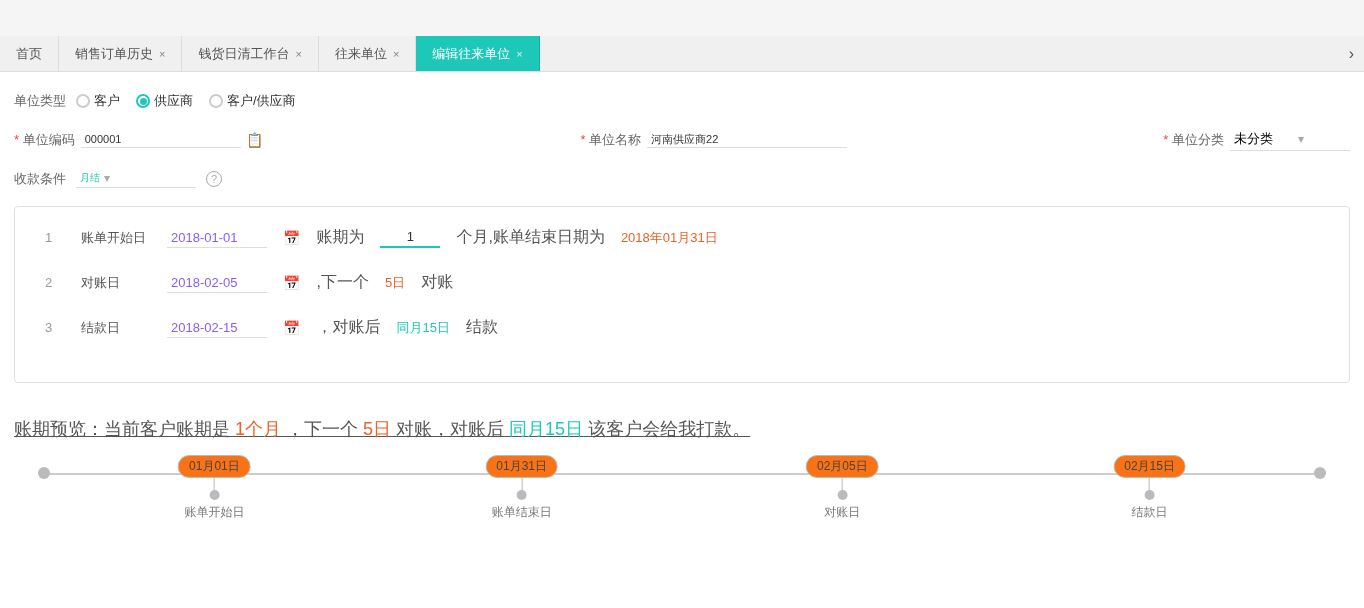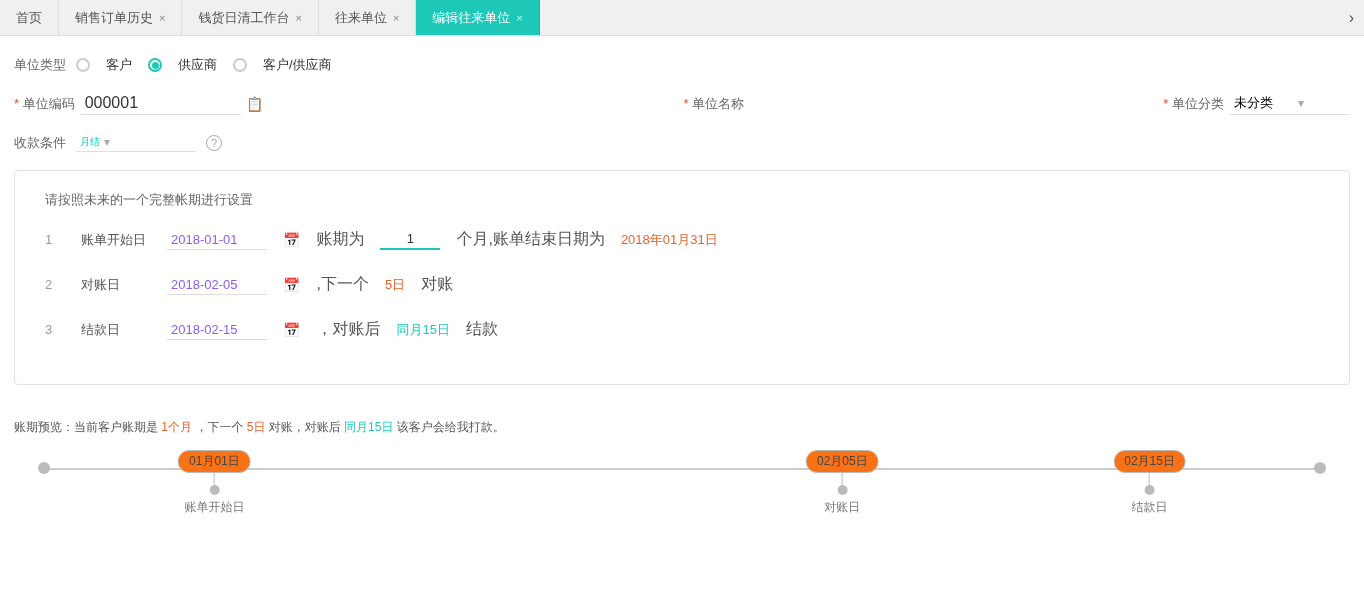--- a/index.html
+++ b/index.html
@@ -5,20 +5,21 @@
     * { box-sizing: border-box; margin: 0; padding: 0; }
     body { font-family: 'Microsoft YaHei', Arial, sans-serif; font-size: 13px; background: #f5f5f5; color: #333; }
 
     
     .tab-bar {
       display: flex;
       align-items: stretch;
       background: #f0f0f0;
       border-bottom: 1px solid #ddd;
       height: 36px;
+      margin-top: 36px;
     }
     .tab {
       display: flex;
       align-items: center;
       padding: 0 16px;
       cursor: pointer;
       border-right: 1px solid #ddd;
       font-size: 13px;
       color: #555;
       white-space: nowrap;
@@ -70,21 +71,21 @@
       color: #e74c3c;
     }
     .radio-group {
       display: flex;
       align-items: center;
       gap: 16px;
     }
     .radio-item {
       display: flex;
       align-items: center;
-      gap: 16px;
+      gap: 4px;
       cursor: pointer;
     }
     .radio-circle {
       width: 14px;
       height: 14px;
       border-radius: 50%;
       border: 2px solid #ccc;
       display: flex;
       align-items: center;
       justify-content: center;
@@ -103,21 +104,21 @@
     .form-field {
       display: flex;
       align-items: center;
       gap: 6px;
     }
     .form-input {
       border: none;
       border-bottom: 1px solid #ddd;
       outline: none;
       padding: 2px 4px;
-      font-size: 16px;
+      font-size: 11px;
       color: #333;
       background: transparent;
       width: 160px;
     }
     .field-icon {
       color: #aaa;
       cursor: pointer;
       font-size: 14px;
     }
 
@@ -210,23 +211,24 @@
     }
     .period-desc {
       color: #555;
       font-size: 16px;
     }
     .highlight-orange { color: #e8622a; font-weight: 500; }
     .highlight-teal { color: #1dc8b8; font-weight: 500; }
 
     
     .preview-text {
-      font-size: 12px;
+      font-size: 18px;
       color: #555;
       padding: 14px 0;
+      text-decoration: underline;
     }
 
     .tl-outer {
       position: relative;
       width: 100%;
       height: 80px;
       padding: 0 30px;
     }
     .tl-hr {
       position: absolute;
@@ -335,41 +337,41 @@
   </div>
 
   <div class="form-section-row">
     <div class="form-field">
       <span class="form-label required-label">单位编码</span>
       <input class="form-input" type="text" value="000001" style="">
       <span class="field-icon">📋</span>
     </div>
     <div class="form-field">
       <span class="form-label required-label">单位名称</span>
+      <input class="form-input" type="text" style="width: 200px;" value="河南供应商22">
     </div>
     <div class="form-field">
       <span class="form-label required-label">单位分类</span>
       <div class="select-wrapper">
         <span style="color:#000000; min-width:60px;">未分类</span>
         <span class="dropdown-icon">▾</span>
       </div>
     </div>
   </div>
 
   <div class="form-row">
     <span class="form-label">收款条件</span>
     <div class="select-wrapper">
       <span class="select-value">月结</span>
       <span class="dropdown-icon">▾</span>
     </div>
     <span class="help-icon">?</span>
   </div>
 
   <div class="period-box">
-    <div class="period-title">请按照未来的一个完整帐期进行设置</div>
 
     <div class="period-row">
       <span class="step-num">1</span>
       <span class="period-label">账单开始日</span>
       <input class="date-input" type="text" value="2018-01-01" style="">
       <span class="field-icon">📅</span>
       <span class="period-desc">账期为</span>
       <input class="period-input" type="text" value="1" style="">
       <span class="period-desc">个月,账单结束日期为</span>
       <span class="highlight-orange">2018年01月31日</span>
@@ -411,20 +413,26 @@
     <div class="tl-endpoint-left"></div>
     <div class="tl-endpoint-right"></div>
 
     <div class="tl-item" style="left: 15%; transform: translateX(-50%);">
       <div class="tl-pill">01月01日</div>
       <div class="tl-connector"></div>
       <div class="tl-circle"></div>
       <div class="tl-name">账单开始日</div>
     </div>
 
+    <div class="tl-item" style="left: 38%; transform: translateX(-50%);">
+      <div class="tl-pill">01月31日</div>
+      <div class="tl-connector"></div>
+      <div class="tl-circle"></div>
+      <div class="tl-name">账单结束日</div>
+    </div>
 
     <div class="tl-item" style="left: 62%; transform: translateX(-50%);">
       <div class="tl-pill">02月05日</div>
       <div class="tl-connector"></div>
       <div class="tl-circle"></div>
       <div class="tl-name">对账日</div>
     </div>
 
     <div class="tl-item" style="left: 85%; transform: translateX(-50%);">
       <div class="tl-pill">02月15日</div>

